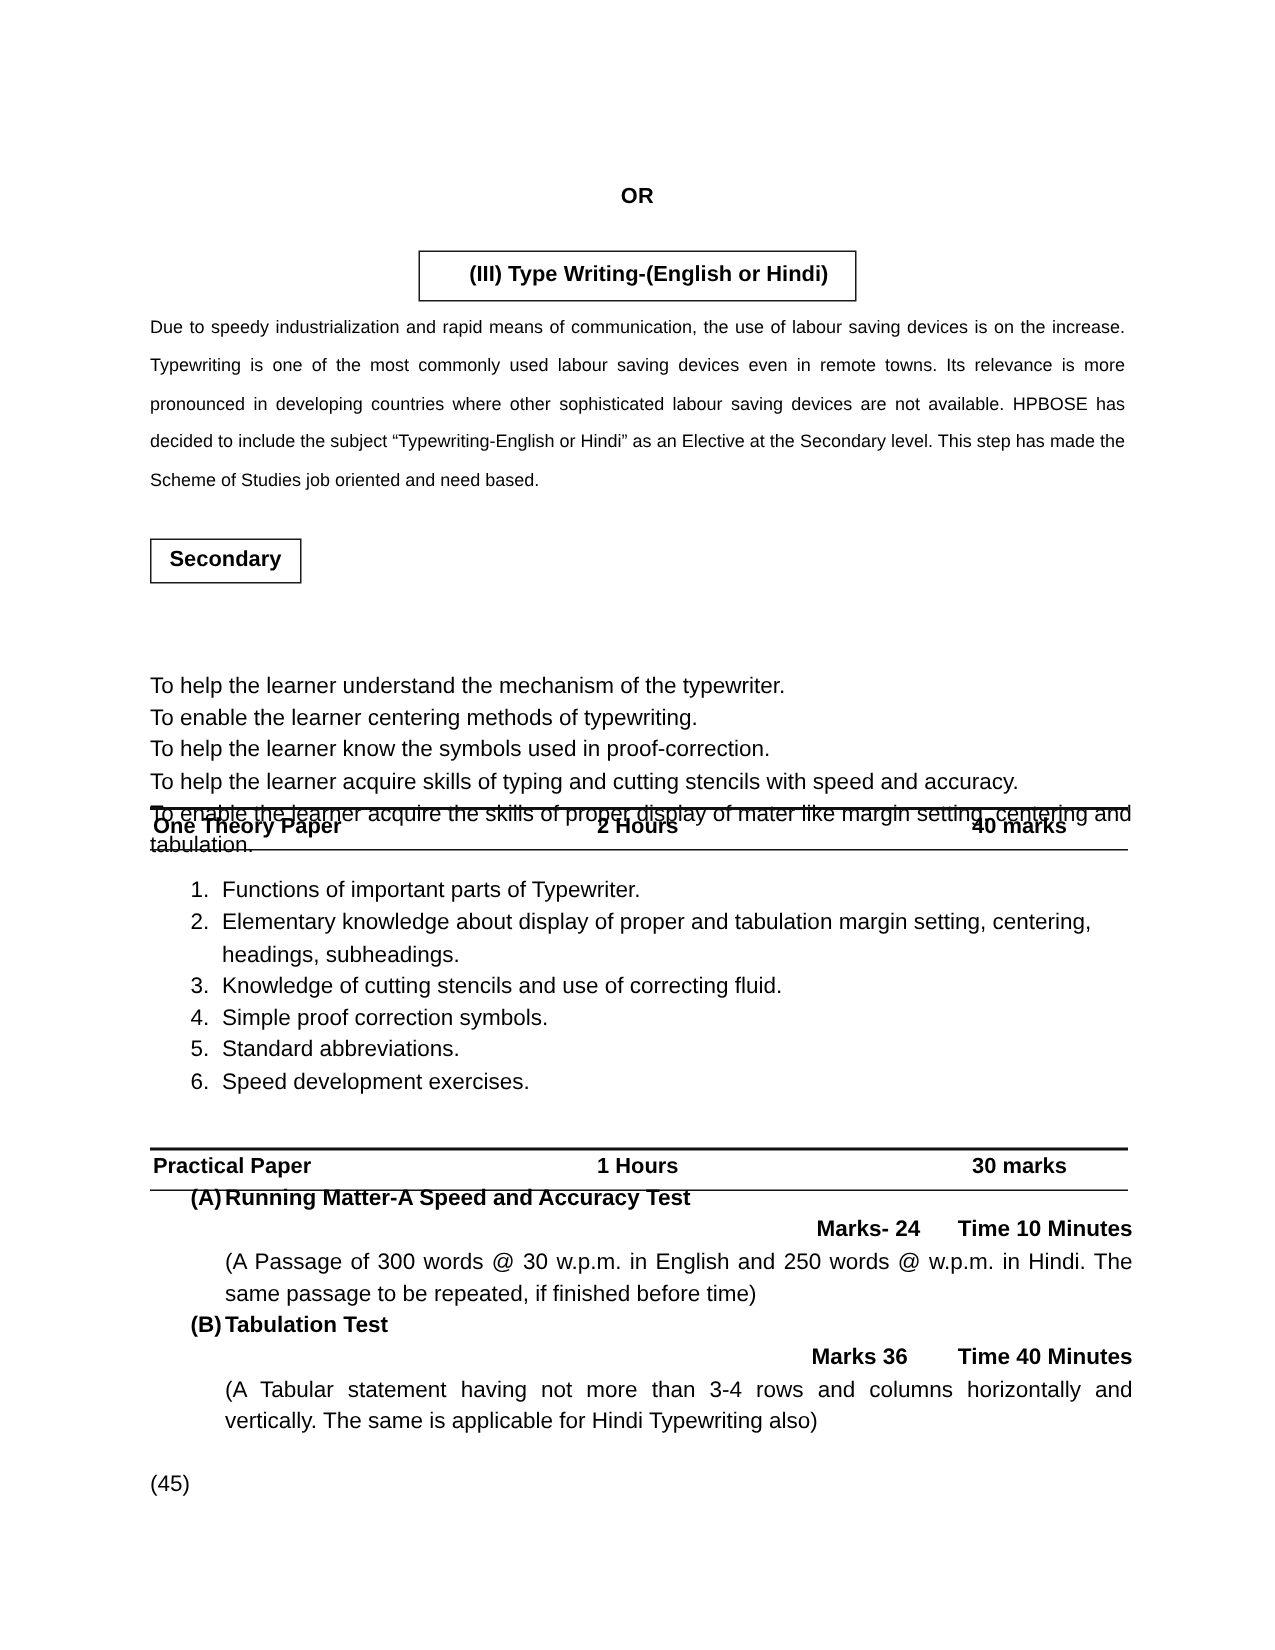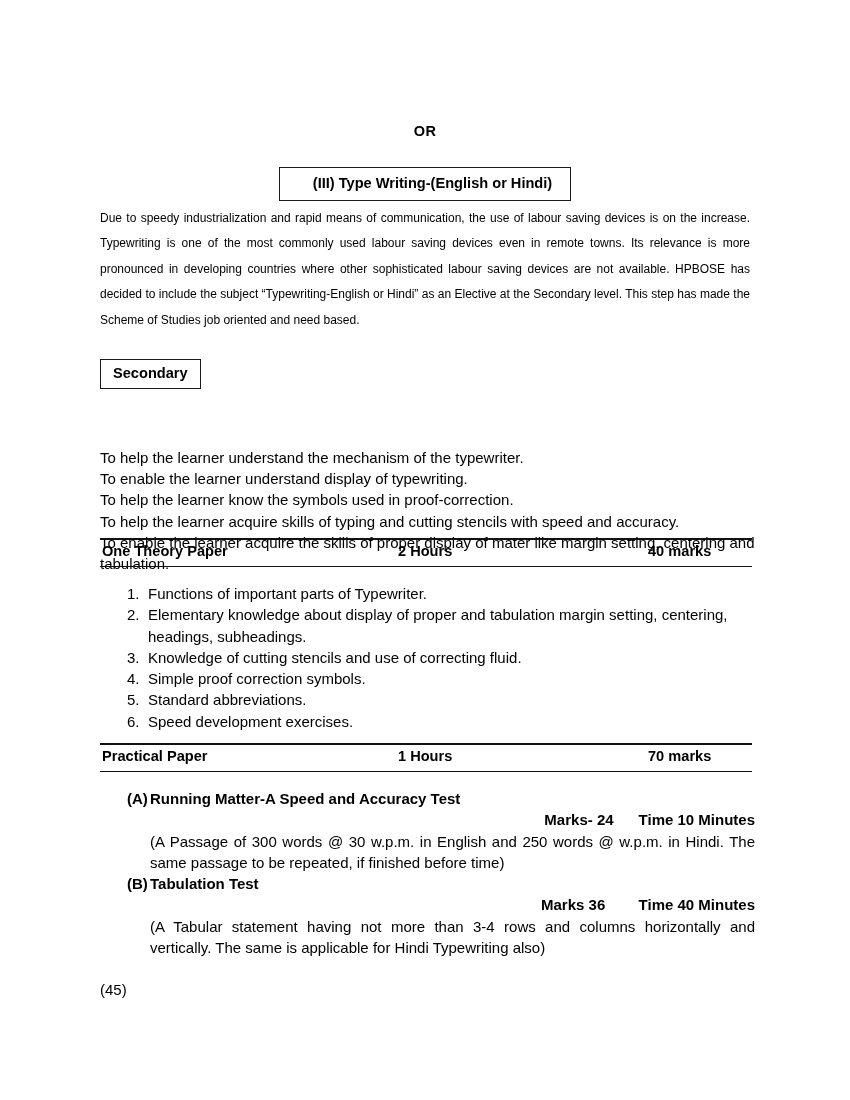--- a/index.html
+++ b/index.html
@@ -114,21 +114,21 @@
     top: 3px;
     font-size: 14.6px;
     font-weight: bold;
     white-space: nowrap;
   }
   .paper-row .c-name  { left: 2px; }
   .paper-row .c-hours { left: 298px; }
   .paper-row .c-marks { left: 548px; }
 
   #theory-row    { top: 538px; }
-  #practical-row { top: 743px; }
+  #practical-row { top: 765px; }
 
   
   .num-list {
     position: absolute;
     top: 583px;
     left: 0;
     width: 655px;
     font-size: 15px;
     line-height: 21.3px;
   }
@@ -198,21 +198,21 @@
   </div>
 
   <div class="intro-para">Due to speedy industrialization and rapid means of communication, the use of labour saving devices is on the increase. Typewriting is one of the most commonly used labour saving devices even in remote towns. Its relevance is more pronounced in developing countries where other sophisticated labour saving devices are not available. HPBOSE has decided to include the subject “Typewriting-English or Hindi” as an Elective at the Secondary level. This step has made the Scheme of Studies job oriented and need based.</div>
 
   <div class="objectives-box-wrap">
     <span class="objectives-box">Secondary</span>
   </div>
 
   <div class="objectives-list">
     <span class="obj-line">To help the learner understand the mechanism of the typewriter.</span>
-    <span class="obj-line">To enable the learner understand display of typewriting.</span>
+    <span class="obj-line">To enable the learner centering methods of typewriting.</span>
     <span class="obj-line">To help the learner know the symbols used in proof-correction.</span>
     <span class="obj-line">To help the learner acquire skills of typing and cutting stencils with speed and accuracy.</span>
     <span class="obj-line">To enable the learner acquire the skills of proper display of mater like margin setting, centering and tabulation.</span>
   </div>
 
   <div class="paper-row" id="theory-row">
     <div class="pr-inner">
       <span class="cell c-name">One Theory Paper</span>
       <span class="cell c-hours">2 Hours</span>
       <span class="cell c-marks">40 marks</span>
@@ -243,21 +243,21 @@
     <div class="num-item">
       <span class="num">6.</span>
       <span>Speed development exercises.</span>
     </div>
   </div>
 
   <div class="paper-row" id="practical-row">
     <div class="pr-inner">
       <span class="cell c-name">Practical Paper</span>
       <span class="cell c-hours">1 Hours</span>
-      <span class="cell c-marks">70 marks</span>
+      <span class="cell c-marks">30 marks</span>
     </div>
   </div>
 
   <div class="practical-sections">
 
     <div class="prac-section">
       <div class="prac-head">
         <span class="letter">(A)</span>
         <span>Running Matter-A Speed and Accuracy Test</span>
       </div>

